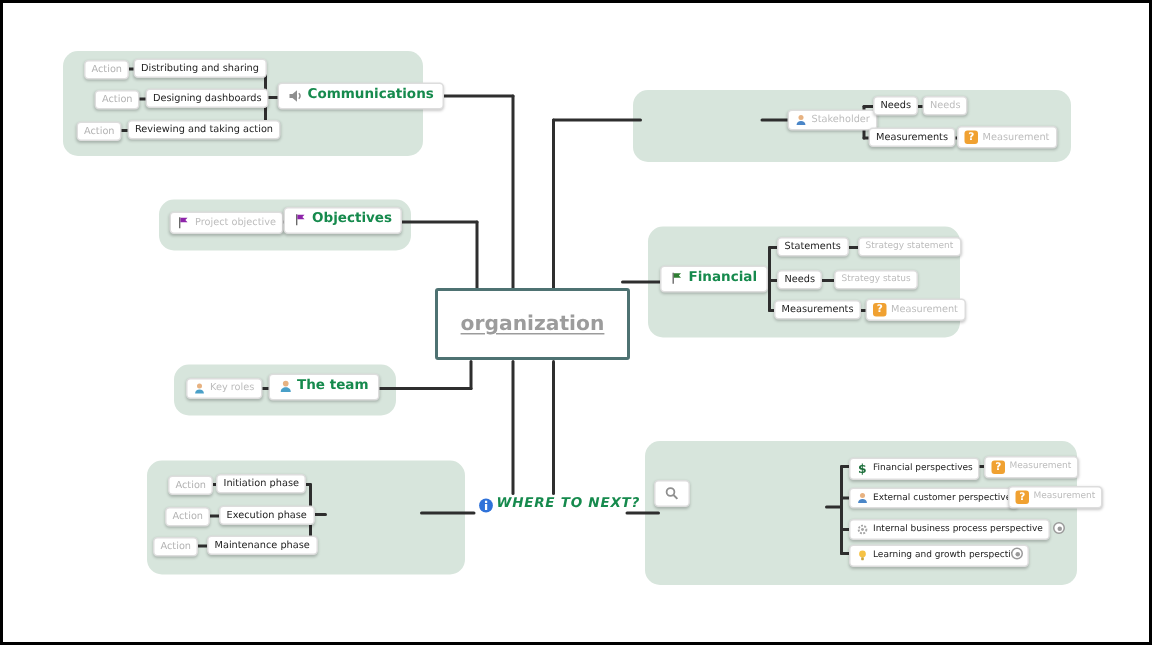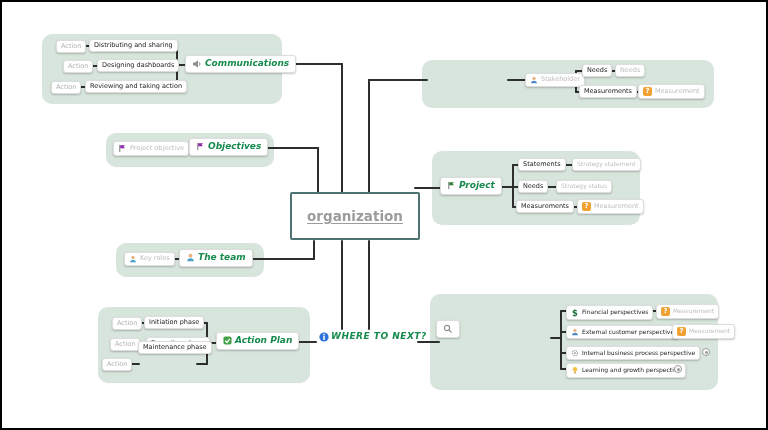--- a/index.html
+++ b/index.html
@@ -7,21 +7,21 @@
     border:2px solid #000;background:#fff;overflow:hidden;
     font-family:"DejaVu Sans","Liberation Sans",sans-serif;padding-left:17px;}
   .g{position:absolute;background:#d7e5dc;border-radius:10px;z-index:0;}
   .h{position:absolute;height:2px;background:#2e2e2e;z-index:1;border-radius:1px;}
   .vl{position:absolute;width:2px;background:#2e2e2e;z-index:1;border-radius:1px;}
   .b{position:absolute;display:inline-flex;align-items:center;gap:3px;
      background:#fff;border:1px solid #ddd;border-radius:3px;
      box-shadow:0 1px 2px rgba(0,0,0,.22);padding:2px 4px;font-size:6.5px;
      color:#1c1c1c;white-space:nowrap;z-index:2;line-height:1.1;}
   .chip{color:#b3b3b3;}
-  .t{font-weight:bold;font-style:italic;color:#168a4d;font-size:9px;padding:3px 6px;}
+  .t{font-weight:bold;color:#168a4d;font-size:9px;padding:3px 6px;}
   .v{color:#bdbdbd;}
   .sm{font-size:6px;}
   .ic{display:inline-flex;flex:none;}
   .ic svg{display:block;}
   .center-node{position:absolute;left:288px;top:190px;width:130px;height:48px;
      box-sizing:border-box;background:#fff;border:2px solid #4e7272;border-radius:2px;
      display:flex;flex-direction:column;align-items:center;justify-content:center;
      z-index:2;font-weight:bold;font-size:13.5px;color:#9c9c9c;}
   .center-node span{text-decoration:underline;text-underline-offset:2px;}
   .wtn{position:absolute;left:329px;top:329px;z-index:2;font-weight:bold;
@@ -160,21 +160,21 @@
     <span>Measurement</span>
   </div>
 
   <div class="b t" style="left:438px;top:175px">
     <span class="ic">
         <svg width="9" height="9" viewBox="0 0 10 10">
           <path d="M2 1v8" stroke="#666" stroke-width="1"></path>
           <path d="M2.5 1.3h5.3L6.2 3l1.6 1.7H2.5z" fill="#2e7d32"></path>
         </svg>
       </span>
-    <span>Project</span>
+    <span>Financial</span>
   </div>
   <div class="b" style="left:516px;top:156px">
       <span>Statements</span>
     </div>
   <div class="b v sm" style="left:570px;top:156px">
       <span>Strategy statement</span>
     </div>
   <div class="b" style="left:516px;top:178px">
       <span>Needs</span>
     </div>
@@ -235,32 +235,23 @@
     </div>
   <div class="b chip" style="left:108px;top:336px">
       <span>Action</span>
     </div>
   <div class="b" style="left:144px;top:335px">
       <span>Execution phase</span>
     </div>
   <div class="b chip" style="left:100px;top:356px">
       <span>Action</span>
     </div>
-  <div class="b" style="left:136px;top:339px">
+  <div class="b" style="left:136px;top:355px">
       <span>Maintenance phase</span>
     </div>
-  <div class="b t" style="left:214px;top:330px">
-    <span class="ic">
-        <svg width="9" height="9" viewBox="0 0 10 10">
-          <rect x="0.5" y="0.5" width="9" height="9" rx="2" fill="#43a047"></rect>
-          <path d="M2.5 5.2l2 2 3-4" stroke="#fff" stroke-width="1.4" fill="none"></path>
-        </svg>
-      </span>
-    <span>Action Plan</span>
-  </div>
 
   <span class="ic" style="position:absolute;left:317px;top:330px;z-index:2">
       <svg width="10" height="10" viewBox="0 0 10 10">
         <circle cx="5" cy="5" r="4.6" fill="#2f72d9"></circle>
         <rect x="4.3" y="4" width="1.5" height="4" fill="#fff"></rect>
         <rect x="4.3" y="1.8" width="1.5" height="1.5" fill="#fff"></rect>
       </svg>
     </span>
   <div class="wtn"><span>WHERE TO NEXT?</span></div>
 

